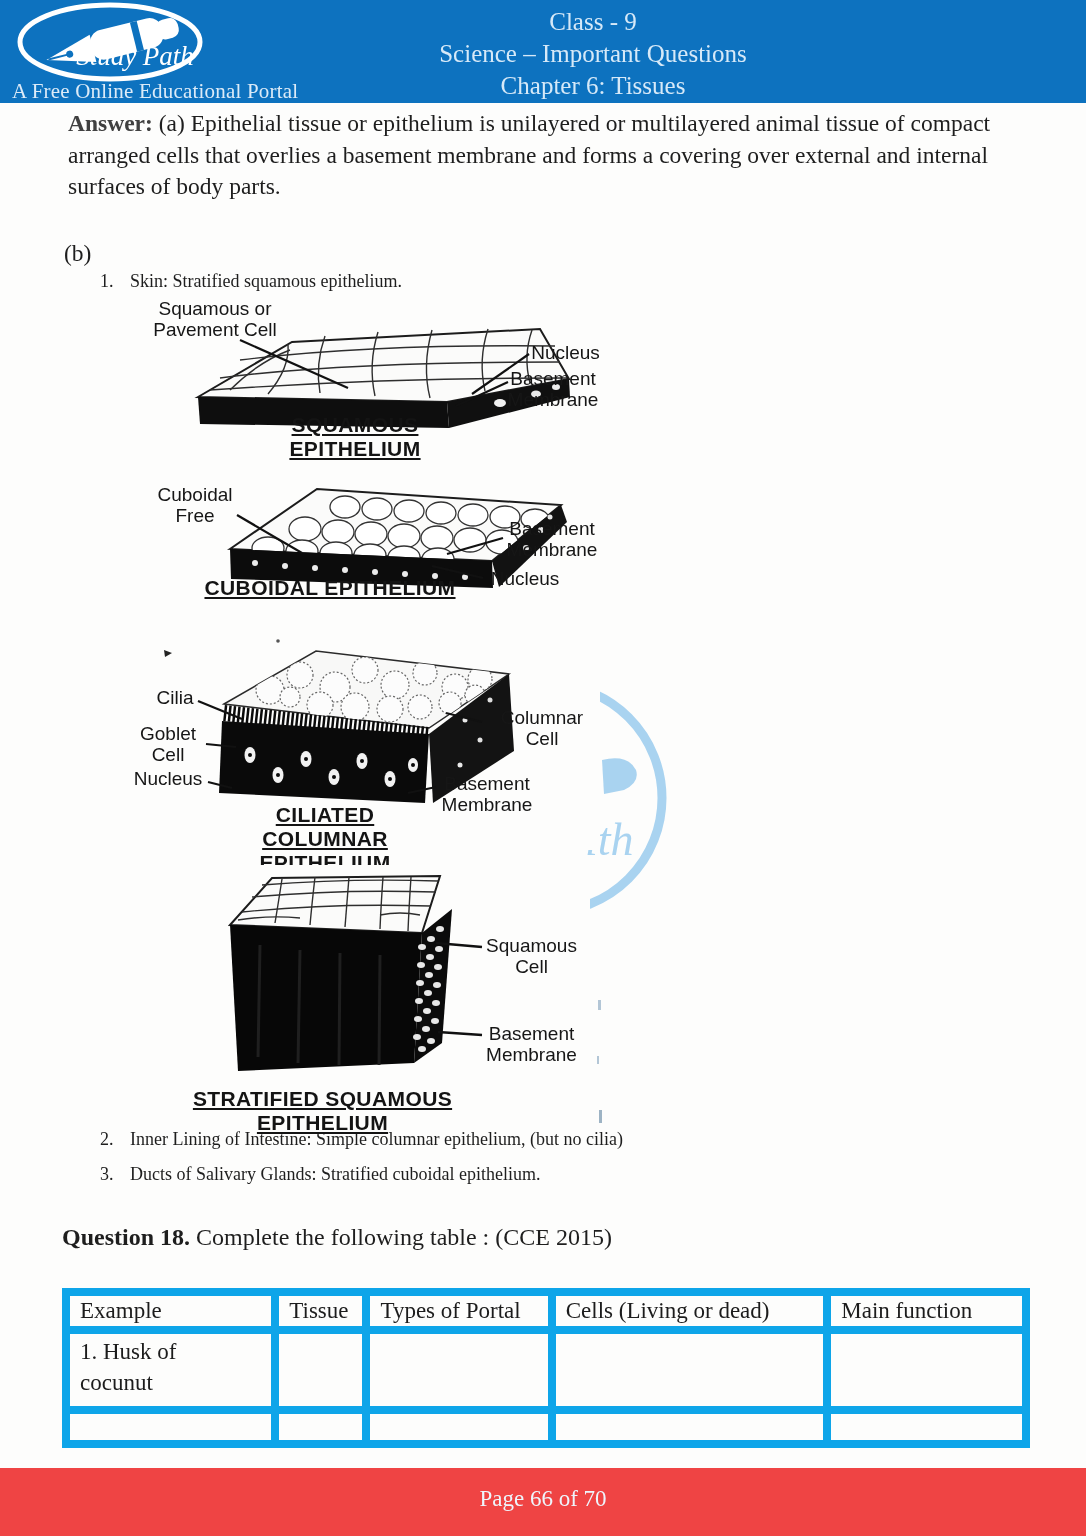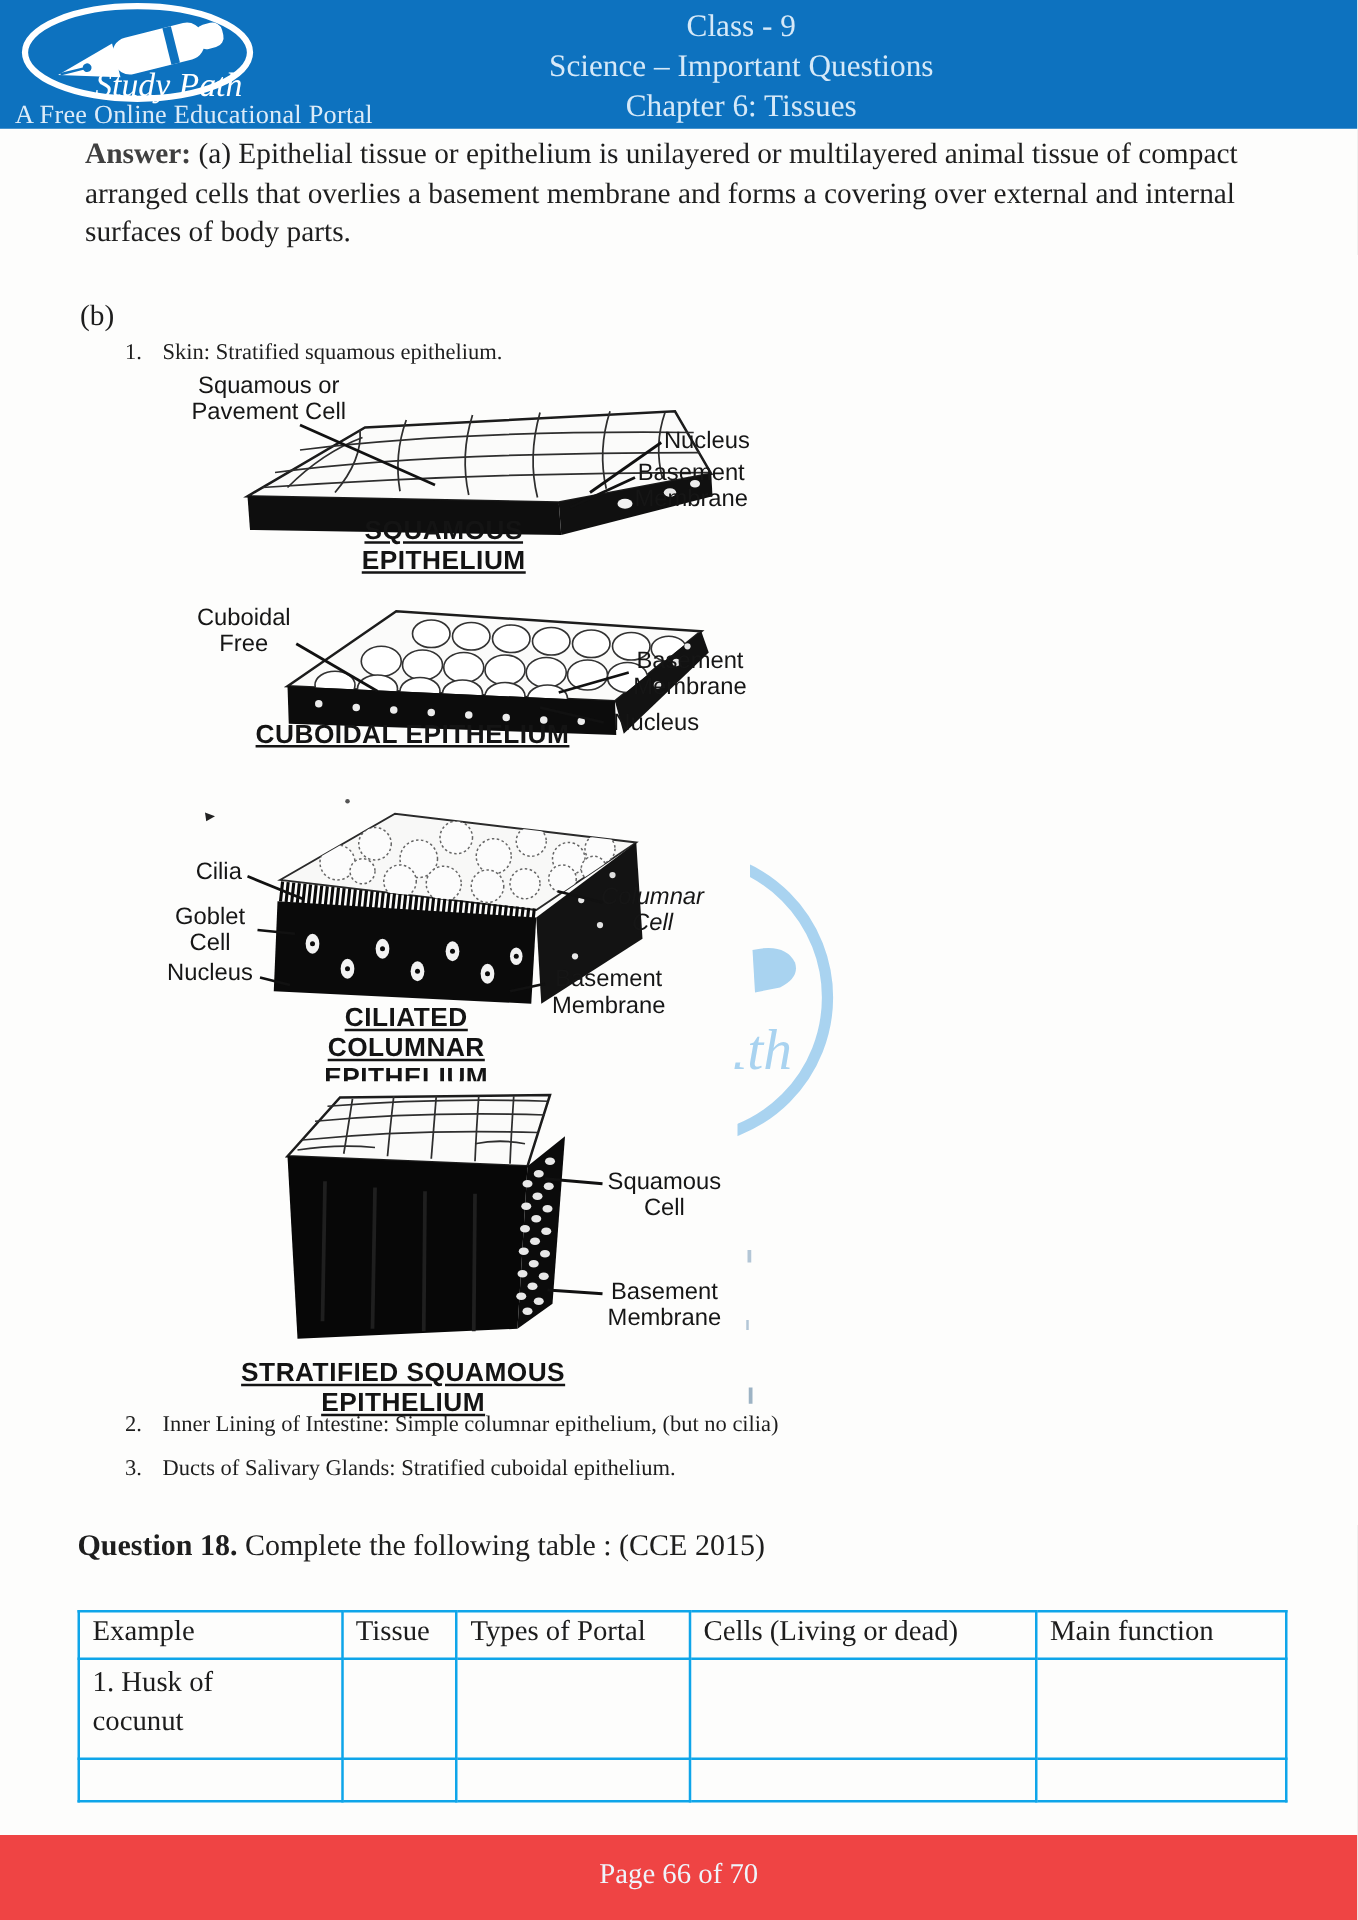--- a/index.html
+++ b/index.html
@@ -10,21 +10,21 @@
     font-family:"Liberation Serif", serif; color:#222;
   }
   
   .banner {
     position:absolute; left:0; right:0; top:0; height:103px;
     background:#0d72bf;
   }
   .logo-wrap { position:absolute; left:6px; top:2px; width:310px; height:101px; }
   .logo-svg { position:absolute; left:0; top:0; }
   .brand {
-    position:absolute; left:34px; top:52px; width:190px; text-align:center;
+    position:absolute; left:34px; top:40px; width:190px; text-align:center;
     font:italic 27px/28px "Liberation Serif", serif; color:#ffffff;
   }
   .tagline {
     position:absolute; left:6px; top:78px; width:304px;
     font:21px/23px "Liberation Serif", serif; color:#dcebf8; letter-spacing:.2px;
   }
   .titles { position:absolute; left:200px; right:100px; top:6px; text-align:center; }
   .titles div { font:25px/32px "Liberation Serif", serif; color:#d6e9f8; }
   
   .footer-banner {
@@ -61,21 +61,21 @@
     font:italic 46px/48px "Liberation Serif", serif; color:#a9d3f0;
   }
   .wm-dash { position:absolute; z-index:3; background:#b3c6d6; }
   
   .q-table {
     position:absolute; left:62px; top:1288px; width:968px;
     border-collapse:collapse; table-layout:fixed;
     font-size:23px; color:#1c1c1c;
   }
   .q-table td {
-    border:2px solid #0ea5e9; padding:2px 10px; vertical-align:top;
+    border:8px solid #0ea5e9; padding:2px 10px; vertical-align:top;
     white-space:pre-line; overflow:hidden;
   }
   .q-table tr.hdr td { height:38px; }
   .q-table tr.r1 td { height:80px; line-height:31px; }
   .q-table tr.r2 td { height:34px; }
 </style>
 </head>
 <body>
 
 <div class="page">
@@ -266,21 +266,21 @@
         <line x1="86" y1="109" x2="116" y2="112"></line>
         <line x1="88" y1="147" x2="112" y2="153"></line>
         <line x1="362" y1="87" x2="326" y2="78"></line>
         <line x1="316" y1="152" x2="288" y2="158"></line>
       </g>
     </svg>
     <div class="fig-label" style="left:25px; top:52px; width:60px;">Cilia</div>
     <div class="fig-label" style="left:8px; top:88px; width:80px;">Goblet
 Cell</div>
     <div class="fig-label" style="left:5px; top:133px; width:86px;">Nucleus</div>
-    <div class="fig-label" style="left:356px; top:72px; width:92px;font-style:italic;">Columnar
+    <div class="fig-label" style="left:376px; top:72px; width:92px;">Columnar
 Cell</div>
     <div class="fig-label" style="left:318px; top:138px; width:98px;">Basement
 Membrane</div>
     <div class="fig-caption" style="left:95px; top:168px; width:220px;">CILIATED COLUMNAR
 EPITHELIUM</div>
   </div>
 
   <div class="fig" style="left:150px; top:865px; width:440px; height:250px;">
     <svg width="440" height="250" viewBox="0 0 440 250">
       <polygon points="80,60 122,13 290,11 272,68" fill="#fbfbfa" stroke="#1c1c1c" stroke-width="2"></polygon>

